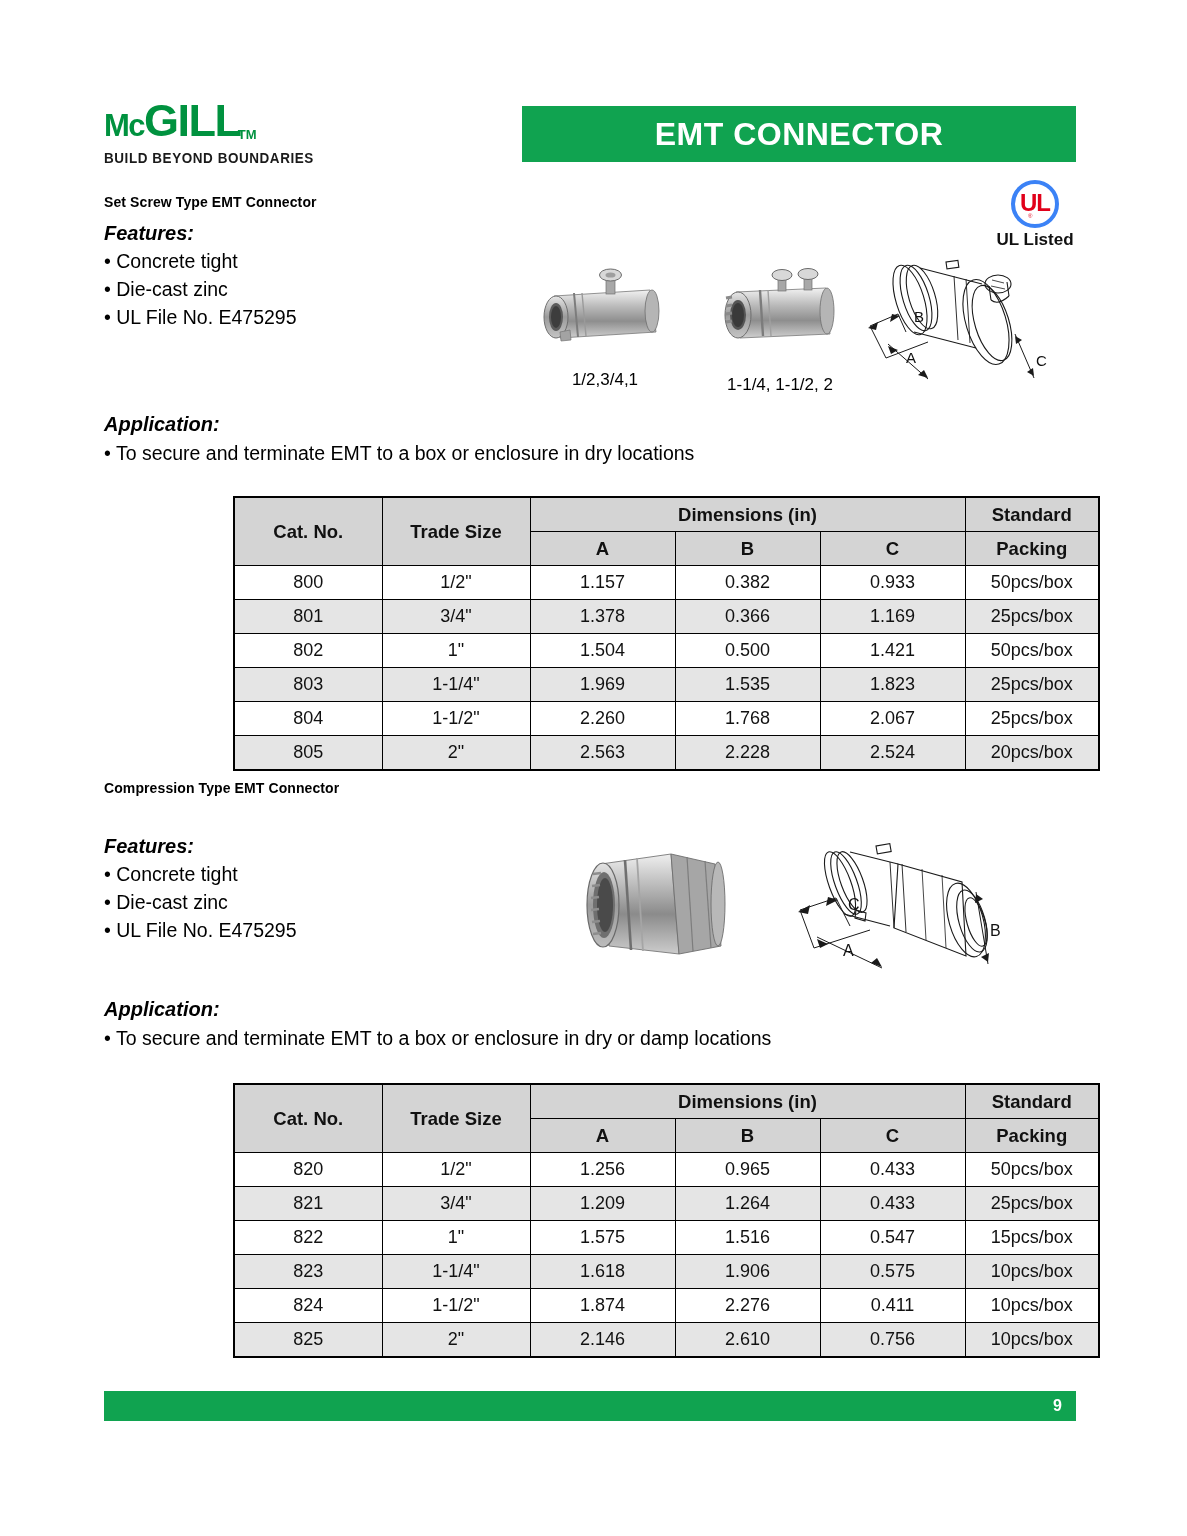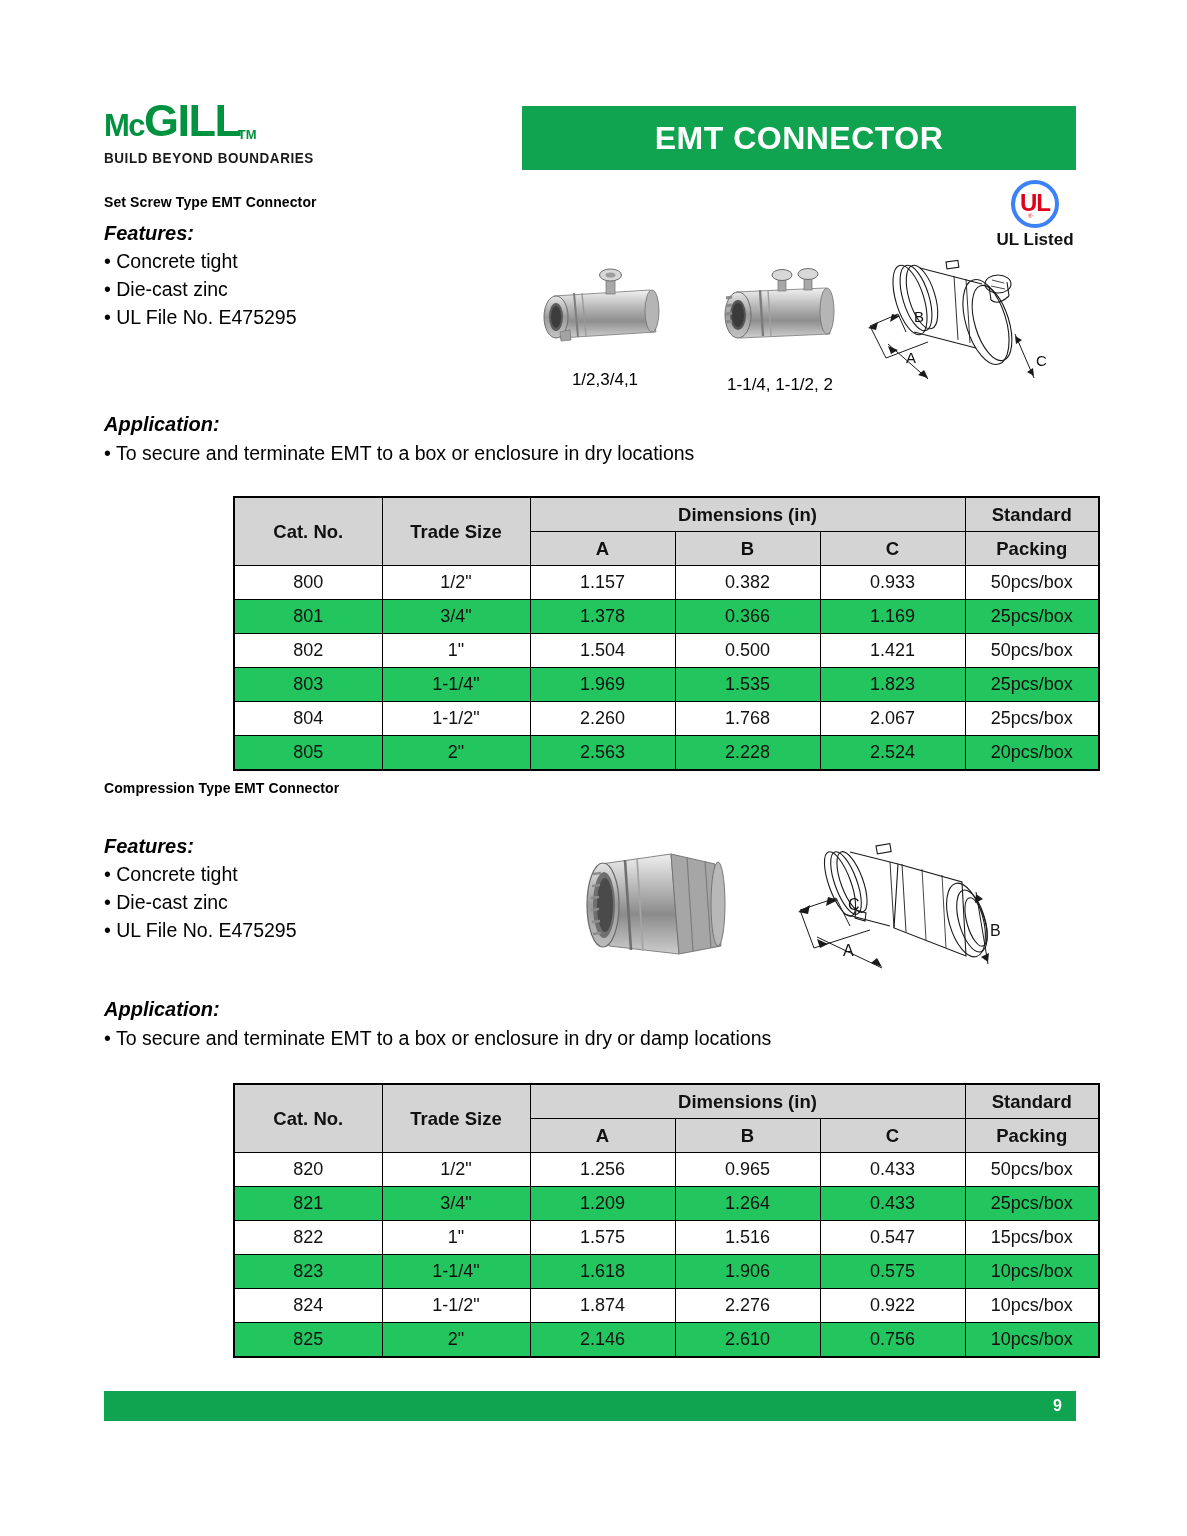--- a/index.html
+++ b/index.html
@@ -54,21 +54,21 @@
     transform: scaleX(0.93);
     transform-origin: left center;
     white-space: nowrap;
   }
 
   .title-banner {
     position: absolute;
     left: 522px;
     top: 106px;
     width: 554px;
-    height: 64px;
+    height: 56px;
     background: #10a350;
     display: flex;
     align-items: center;
     justify-content: center;
   }
   .title-banner span {
     color: #ffffff;
     font-size: 32px;
     font-weight: bold;
     letter-spacing: 0.5px;
@@ -160,21 +160,21 @@
     font-size: 18px;
     color: #111;
     padding: 0;
     height: 33px;
   }
   .spec-table th {
     background: #d4d4d4;
     font-weight: bold;
     font-size: 18.5px;
   }
-  .spec-table td.alt { background: #22c55e; }
+  .spec-table td.alt { background: #e5e5e5; }
   .spec-table td.white { background: #ffffff; }
   .col-cat   { width: 148px; }
   .col-trade { width: 148px; }
   .col-a     { width: 145px; }
   .col-b     { width: 145px; }
   .col-c     { width: 145px; }
   .col-pack  { width: 134px; }
 
   
   .footer-bar {
@@ -532,21 +532,21 @@
       <td class="alt">1.618</td>
       <td class="alt">1.906</td>
       <td class="alt">0.575</td>
       <td class="alt">10pcs/box</td>
     </tr>
     <tr>
       <td class="white">824</td>
       <td class="white">1-1/2"</td>
       <td class="white">1.874</td>
       <td class="white">2.276</td>
-      <td class="white">0.922</td>
+      <td class="white">0.411</td>
       <td class="white">10pcs/box</td>
     </tr>
     <tr>
       <td class="alt">825</td>
       <td class="alt">2"</td>
       <td class="alt">2.146</td>
       <td class="alt">2.610</td>
       <td class="alt">0.756</td>
       <td class="alt">10pcs/box</td>
     </tr>

